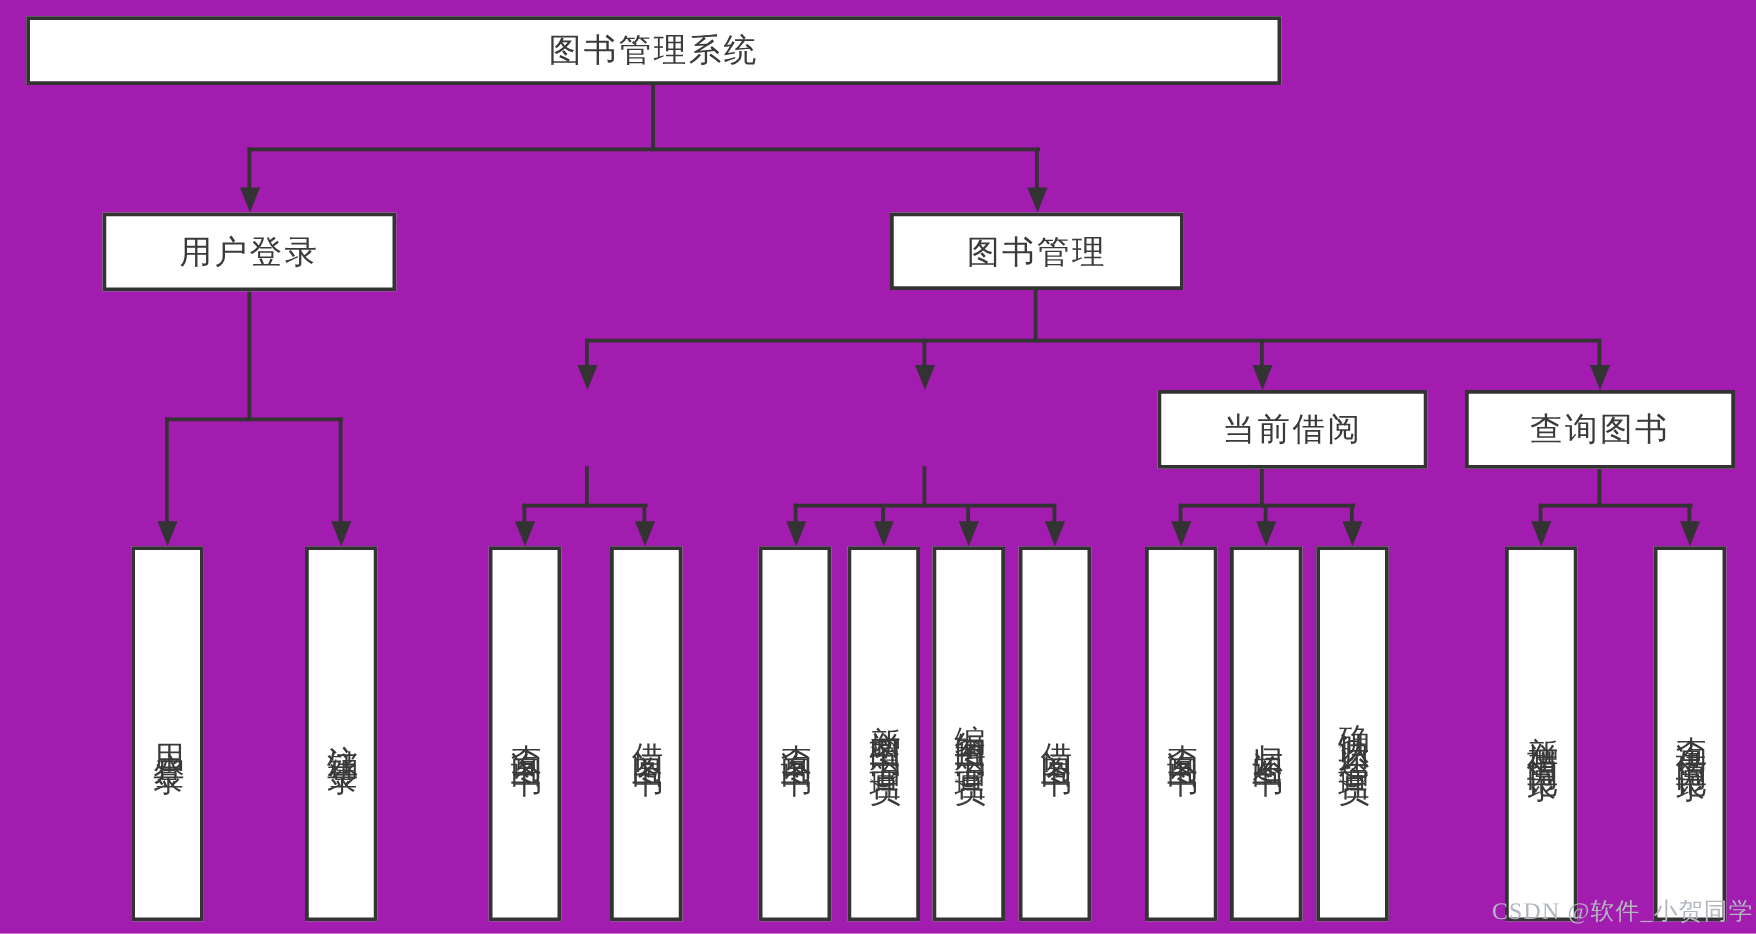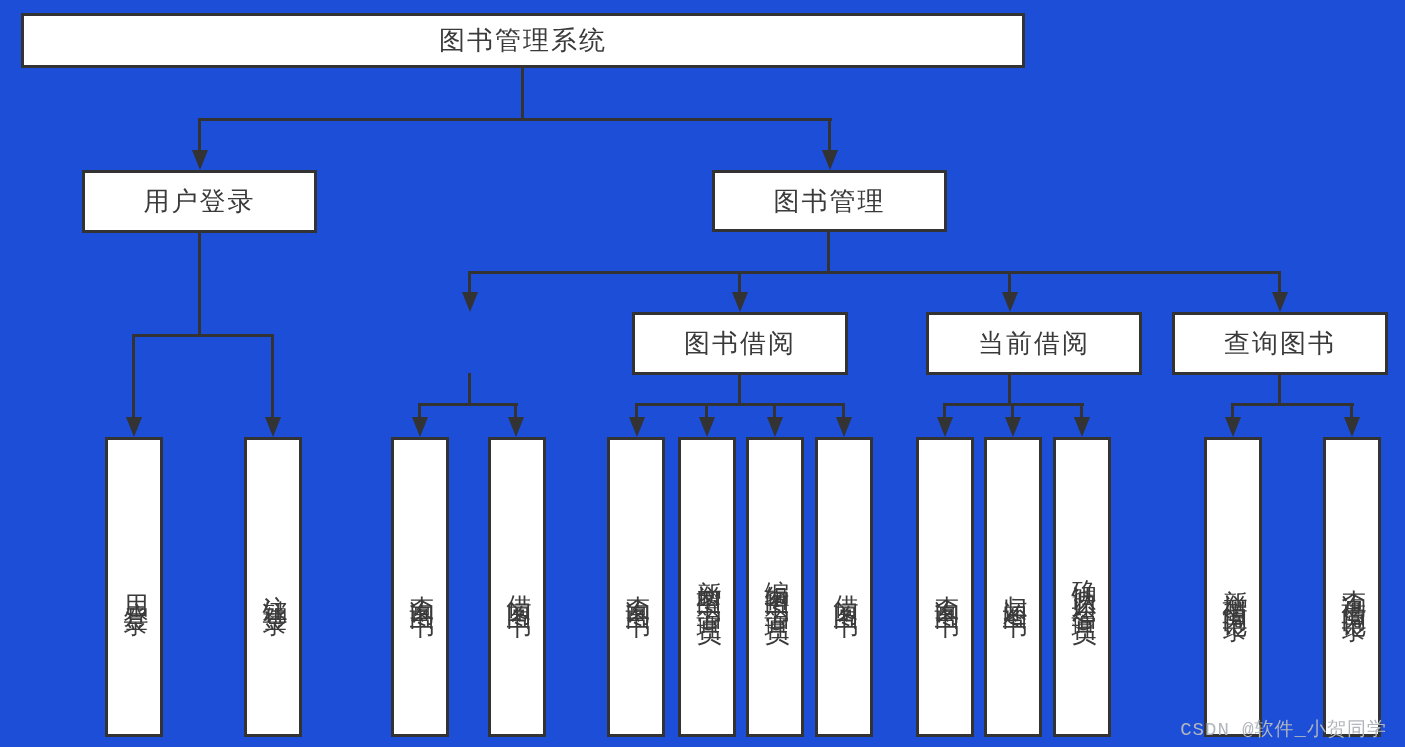--- a/index.html
+++ b/index.html
@@ -1,20 +1,20 @@
 <!DOCTYPE html>
 <html><head>
 <meta charset="utf-8">
 <style>
   html,body{margin:0;padding:0;background:#ffffff;}
   #canvas{
     position:relative;
     width:1405px;height:747px;
-    background:#1d4ed8;
-    font-family:Liberation Mono, monospace;
+    background:#a21caf;
+    font-family:Liberation Serif, serif;
     overflow:hidden;
   }
   .box{
     position:absolute;
     box-sizing:border-box;
     background:#ffffff;
     border:3px solid #333333;
     display:flex;align-items:center;justify-content:center;
     color:#3a3a3a;
     font-size:26px;
@@ -33,21 +33,21 @@
   .vline{position:absolute;width:3px;background:#333333;z-index:1;}
   .hline{position:absolute;height:3px;background:#333333;z-index:1;}
   .arrow{
     position:absolute;width:0;height:0;z-index:1;
     border-left:8px solid transparent;
     border-right:8px solid transparent;
     border-top:20px solid #333333;
   }
   .watermark{
     position:absolute;
-    top:716px;right:18px;
+    top:716px;right:2px;
     font-size:19px;
     color:#b2b6bd;
     letter-spacing:1px;
     z-index:10;
   }
 </style>
 </head>
 <body>
 
 <div id="canvas">
@@ -81,23 +81,20 @@
   <div class="hline" style="left:468px;top:271px;width:813px;"></div>
   <div class="vline" style="left:468px;top:271px;height:23px;"></div>
   <div class="arrow" style="left:462px;top:292px;"></div>
   <div class="vline" style="left:738px;top:271px;height:23px;"></div>
   <div class="arrow" style="left:732px;top:292px;"></div>
   <div class="vline" style="left:1008px;top:271px;height:23px;"></div>
   <div class="arrow" style="left:1002px;top:292px;"></div>
   <div class="vline" style="left:1278px;top:271px;height:23px;"></div>
   <div class="arrow" style="left:1272px;top:292px;"></div>
 
-  <div class="box" style="left:632px;top:312px;width:216px;height:63px;">
-    <span>图书借阅</span>
-  </div>
   <div class="box" style="left:902px;top:312px;width:216px;height:63px;margin-left:24px;">
     <span>当前借阅</span>
   </div>
   <div class="box" style="left:1172px;top:312px;width:216px;height:63px;">
     <span>查询图书</span>
   </div>
 
   <div class="vline" style="left:468px;top:373px;height:33px;"></div>
   <div class="hline" style="left:418px;top:403px;width:100px;"></div>
   <div class="vline" style="left:418px;top:403px;height:16px;"></div>

